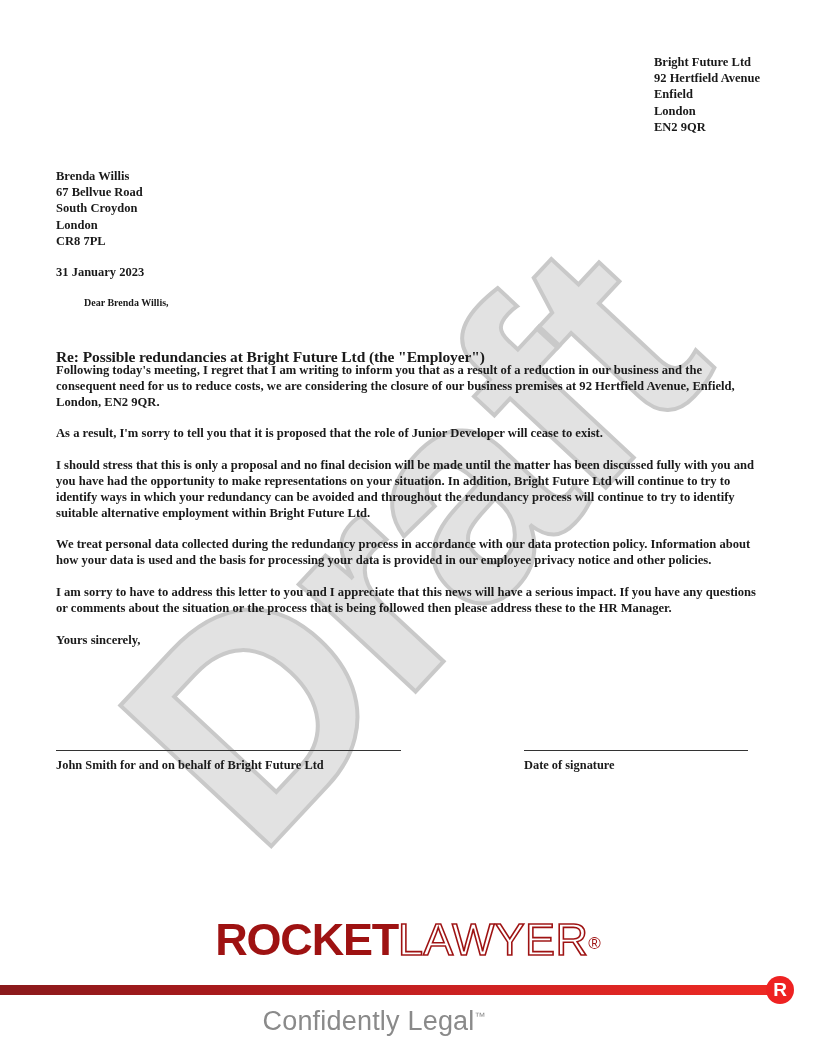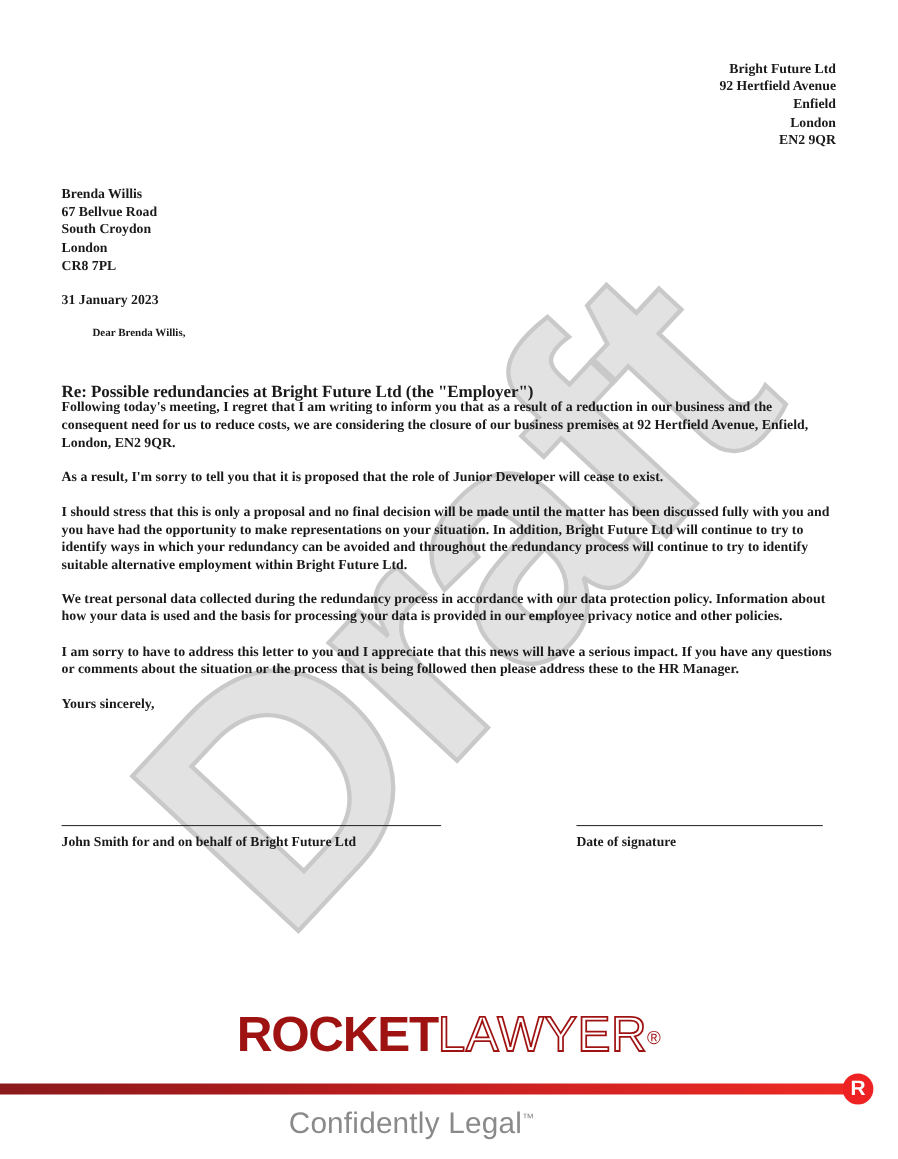--- a/index.html
+++ b/index.html
@@ -55,21 +55,20 @@
     position: absolute;
     left: 0;
     top: 0;
     width: 816px;
     z-index: 2;
   }
   .sender-block {
     position: absolute;
     right: 56px;
     top: 54px;
-    text-align: right;
     font-size: 12.5px;
     line-height: 16.2px;
     font-weight: bold;
   }
   .sender-block div { white-space: nowrap; }
 
   .recipient-block {
     position: absolute;
     left: 56px;
     top: 168px;

